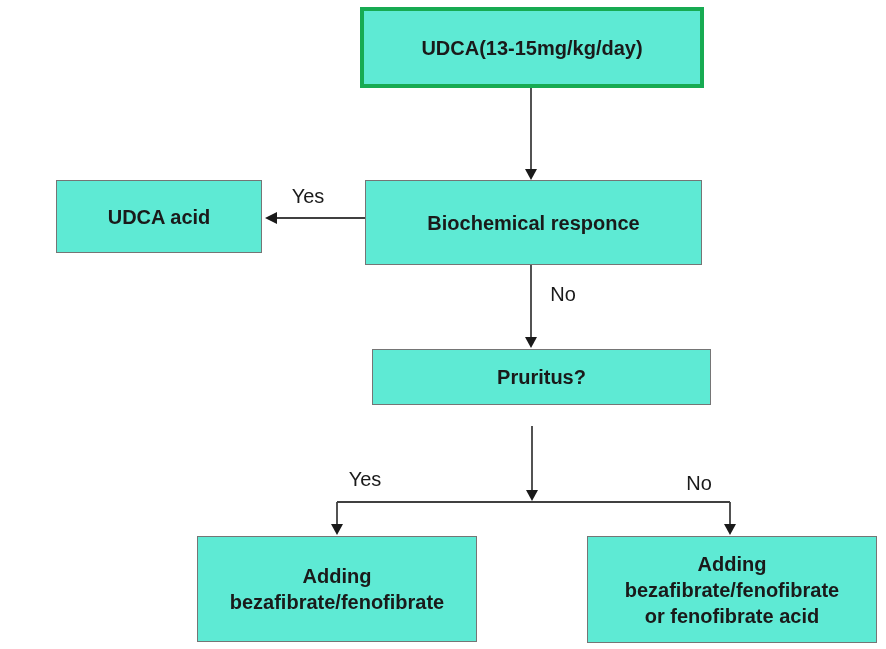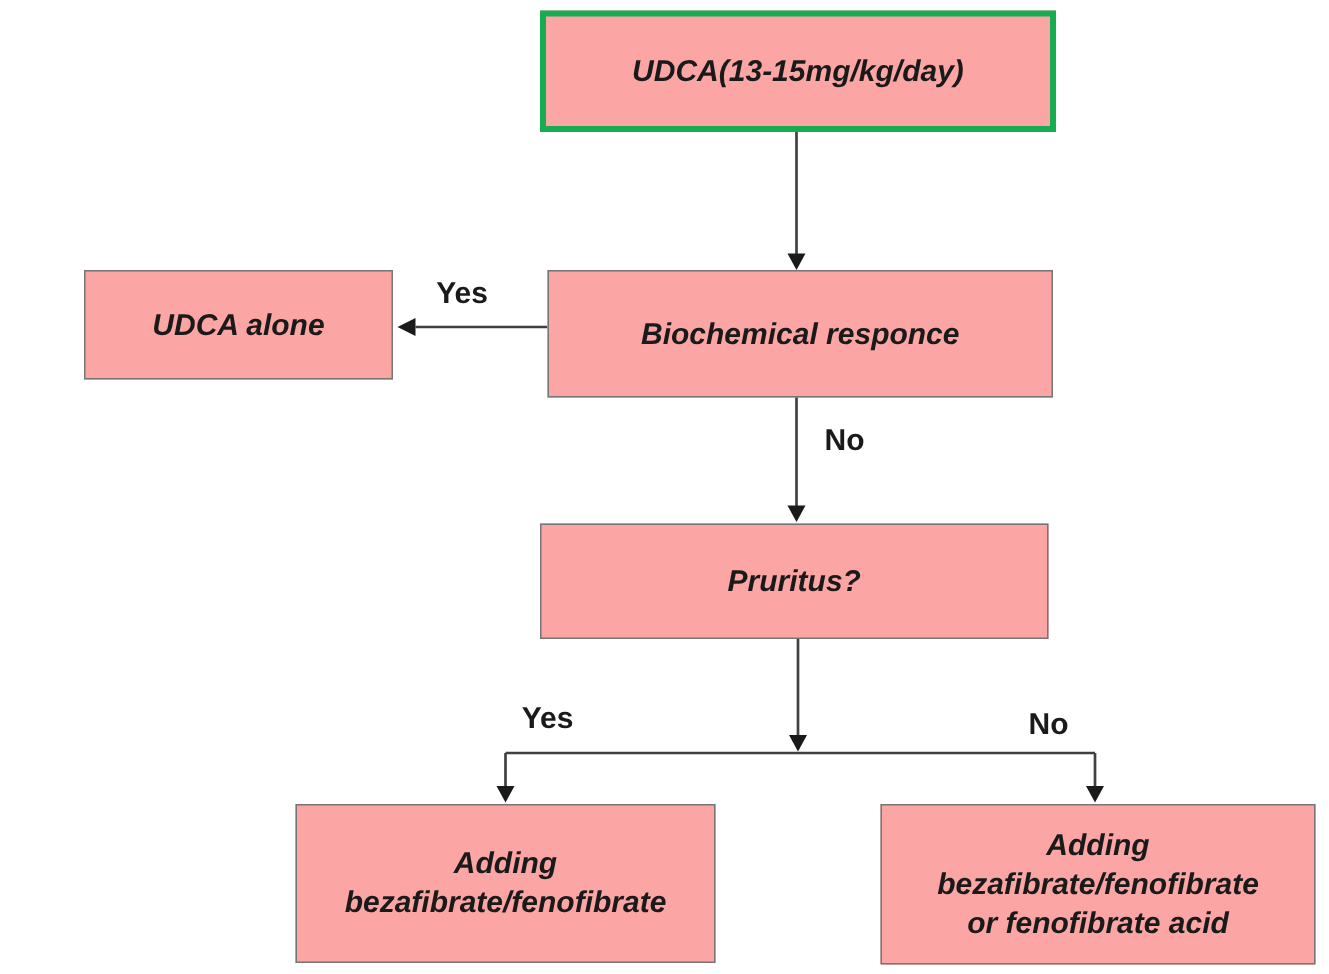--- a/index.html
+++ b/index.html
@@ -17,38 +17,37 @@
     background:var(--color-background);
     font-family:"Liberation Sans", sans-serif;
     overflow:hidden;
   }
   .wires{position:absolute;left:0;top:0;width:886px;height:649px;}
   .wires line{stroke:var(--color-line);stroke-width:1.8;}
   .wires polygon{fill:var(--color-arrow);}
   .node{
     position:absolute;
     box-sizing:border-box;
-    background:#fca5a5;
+    background:#5eead4;
     border:1.5px solid var(--color-box-border);
     display:flex;flex-direction:column;
     align-items:center;justify-content:center;
     text-align:center;
     color:var(--color-text);
     font-weight:700;
     font-size:20px;
     line-height:1.3;
-    font-style:italic;
   }
   .node.highlight{
     border:4px solid var(--color-highlight-border);
   }
   .edge-label{
     position:absolute;
     color:var(--color-text);
-    font-weight:700;
+    font-weight:400;
     font-size:20px;
     text-align:center;
   }
 </style>
 </head>
 <body>
 
 <div class="canvas">
 
   <svg class="wires" viewBox="0 0 886 649" xmlns="http://www.w3.org/2000/svg" aria-hidden="true">
@@ -72,28 +71,28 @@
 
     <line x1="730" y1="502" x2="730" y2="525"></line>
     <polygon points="724,524 736,524 730,535"></polygon>
   </svg>
 
   <div class="node highlight" style="left:360px;top:7px;width:344px;height:81px;">
     <span>UDCA(13-15mg/kg/day)</span>
   </div>
 
   <div class="node" style="left:56px;top:180px;width:206px;height:73px;">
-    <span>UDCA alone</span>
+    <span>UDCA acid</span>
   </div>
 
   <div class="node" style="left:365px;top:180px;width:337px;height:85px;">
     <span>Biochemical responce</span>
   </div>
 
-  <div class="node" style="left:360px;top:349px;width:339px;height:77px;">
+  <div class="node" style="left:372px;top:349px;width:339px;height:56px;">
     <span>Pruritus?</span>
   </div>
 
   <div class="node" style="left:197px;top:536px;width:280px;height:106px;">
     <span>Adding</span>
     <span>bezafibrate/fenofibrate</span>
   </div>
 
   <div class="node" style="left:587px;top:536px;width:290px;height:107px;">
     <span>Adding</span>

